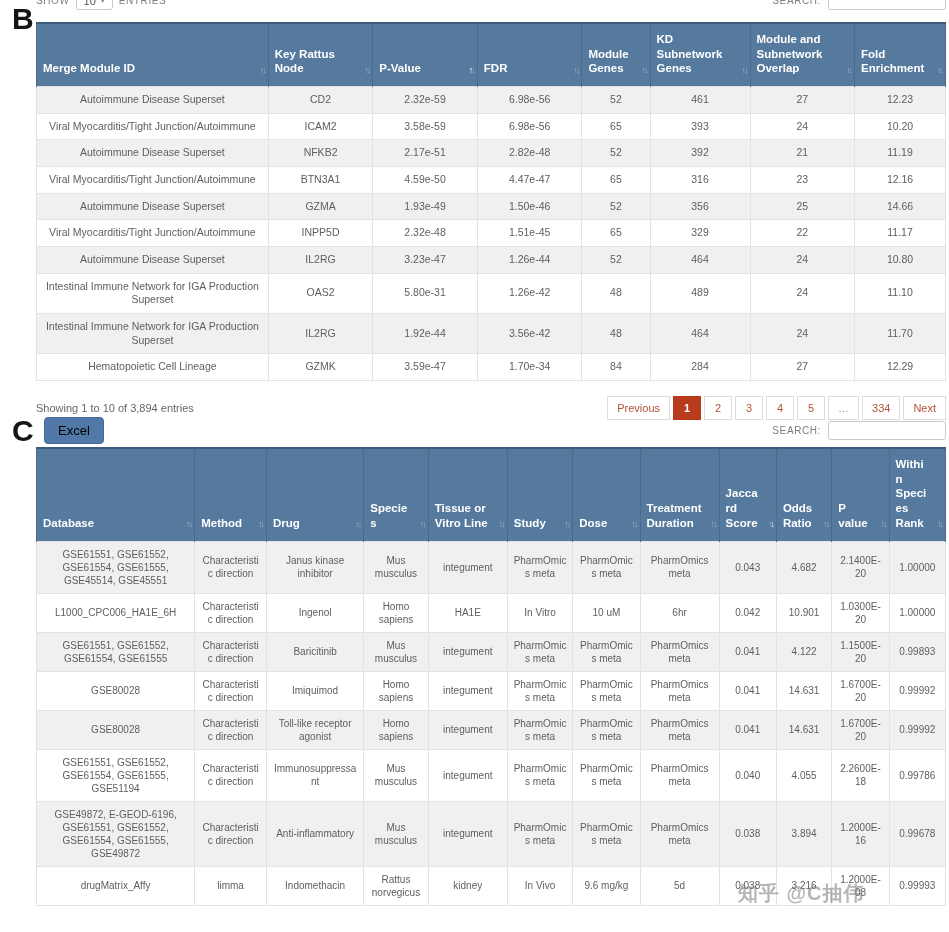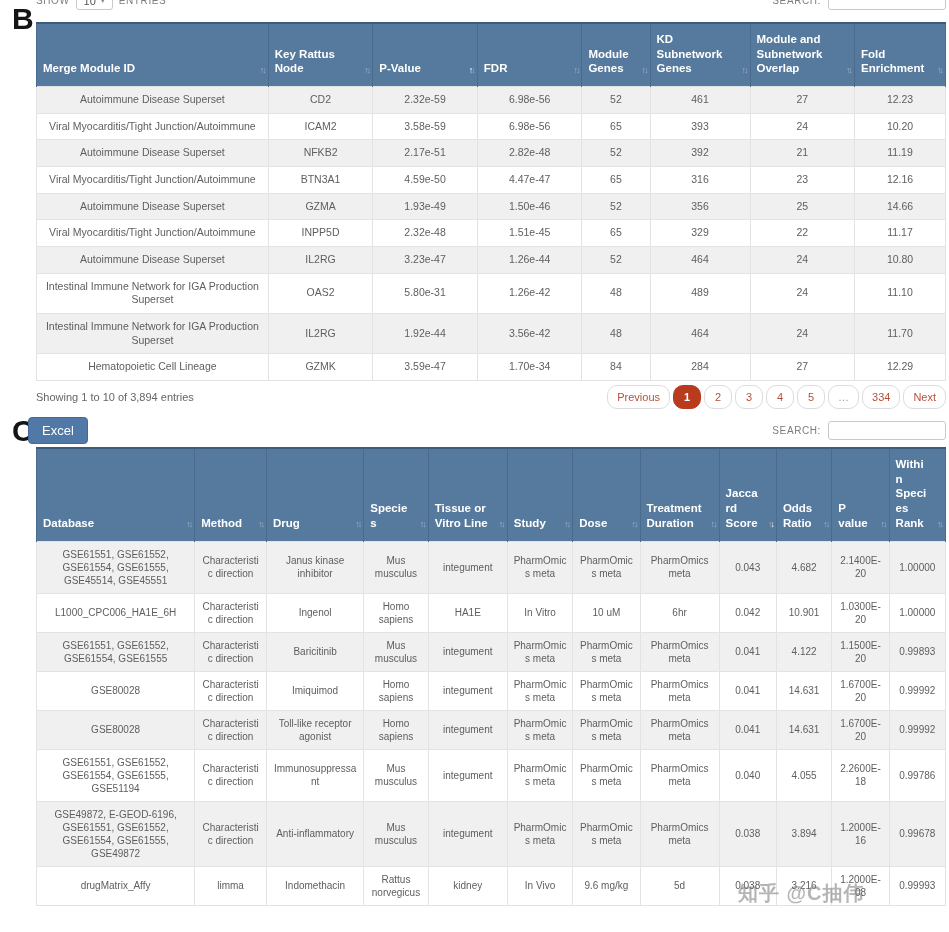--- a/index.html
+++ b/index.html
@@ -39,31 +39,31 @@
     padding:6px 5px;line-height:1.3;word-wrap:break-word;vertical-align:middle;
   }
   table.dt-c td{font-size:10px;}
   table.dt tbody tr:nth-child(odd){background:#f0f0f0;}
   table.dt tbody tr:nth-child(even){background:#ffffff;}
   .sort{position:absolute;right:3px;bottom:10px;font-size:9px;letter-spacing:-2px;white-space:nowrap;}
   .arr{opacity:.4;}
   .arr.on{opacity:1;}
 
   
-  .table-footer{display:flex;justify-content:space-between;align-items:center;margin-top:4px;}
+  .table-footer{display:flex;justify-content:space-between;align-items:center;margin-top:15px;}
   .showing{font-size:11px;color:#666;}
   .pager{display:flex;gap:3px;}
   .page-btn{font-size:11px;color:#b4513a;border:1px solid #dcdcdc;background:#fff;
-    padding:5px 9px;border-radius:10px;min-width:8px;text-align:center;}
+    padding:5px 9px;border-radius:0;min-width:8px;text-align:center;}
   .page-btn.active{background:#b93b1d;border-color:#b93b1d;color:#fff;font-weight:bold;}
   .page-btn.ellipsis{color:#999;}
 
   
-  #excel-btn{position:absolute;left:28px;top:417px;background:#5079a8;border:1px solid #44689a;
-    border-radius:4px;color:#ffffff;font-size:13px;padding:5px 13px;cursor:pointer;font-family:"Liberation Sans",sans-serif;}
+  #excel-btn{position:absolute;left:44px;top:417px;background:#5079a8;border:1px solid #44689a;
+    border-radius:4px;color:#000000;font-size:13px;padding:5px 13px;cursor:pointer;font-family:"Liberation Sans",sans-serif;}
 
   
   #watermark{position:absolute;left:738px;top:880px;font-size:20px;font-weight:bold;
     color:rgba(120,120,120,.55);white-space:nowrap;letter-spacing:1px;}
 </style>
 </head>
 <body>
 
 <div class="panel-label" id="label-b">B</div>
 

